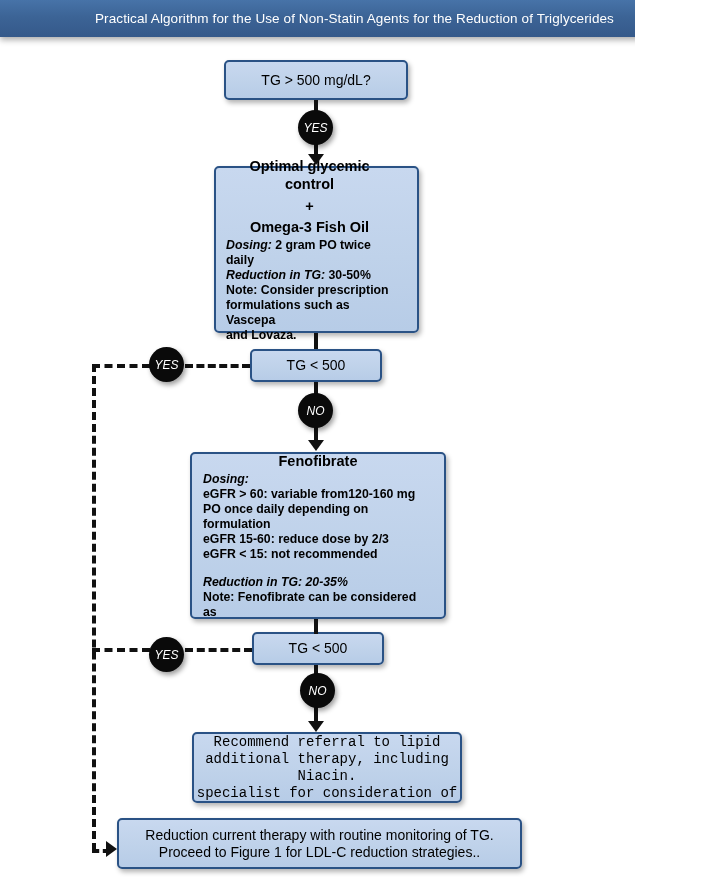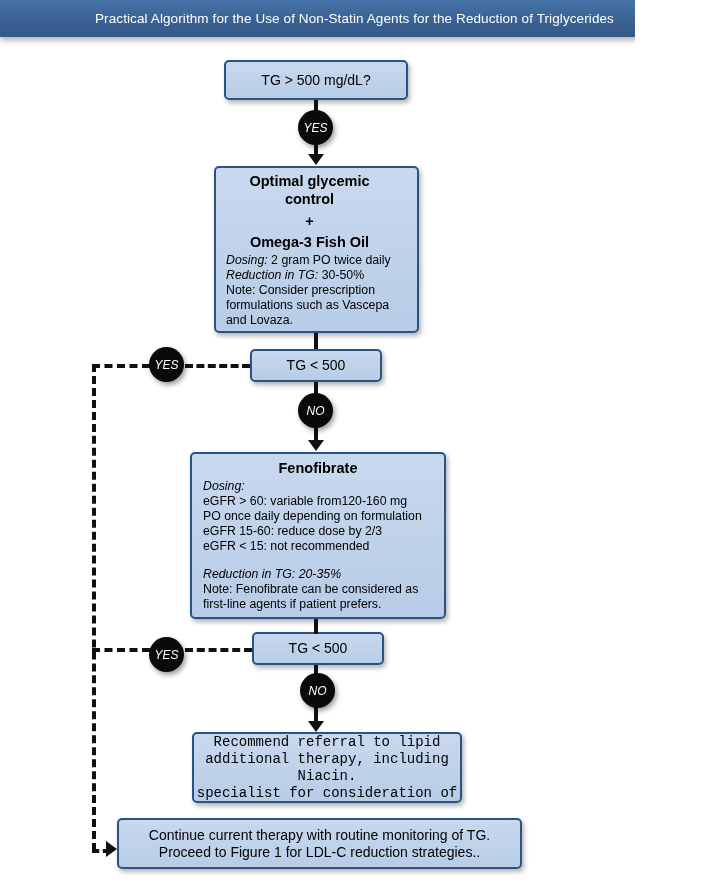--- a/index.html
+++ b/index.html
@@ -45,21 +45,21 @@
     border-radius:5px;
     box-shadow:2px 3px 5px rgba(0,0,0,0.30);
     color:#000000;
     display:flex;
     flex-direction:column;
     justify-content:center;
   }
   .fbox.center{align-items:center;text-align:center;}
   .fbox .ln{font-size:14px;line-height:17px;}
   .fbox .lnb{font-size:14.5px;line-height:18px;font-weight:bold;}
-  .fbox .sm{font-size:12.3px;line-height:15px;}
+  .fbox .sm{font-size:12.3px;line-height:15px;font-weight:bold;}
   .it{font-style:italic;}
 
   
   .bubble{
     position:absolute;
     border-radius:50%;
     background:#0a0a0a;
     color:#ffffff;
     text-align:center;
     font-size:12px;
@@ -171,21 +171,20 @@
   <div class="fbox" style="left:190px; top:452px; width:256px; height:167px; padding:7px 11px;">
     <div class="lnb" style="text-align:center;">Fenofibrate</div>
     <div class="sm it" style="margin-top:2px;">Dosing:</div>
     <div class="sm">eGFR &gt; 60: variable from120-160 mg</div>
     <div class="sm">PO once daily depending on formulation</div>
     <div class="sm">eGFR 15-60: reduce dose by 2/3</div>
     <div class="sm">eGFR &lt; 15: not recommended</div>
     <div class="sm" style="height:13px;">&nbsp;</div>
     <div class="sm it">Reduction in TG: 20-35%</div>
     <div class="sm">Note: Fenofibrate can be considered as</div>
-    <div class="sm">first-line agents if patient prefers.</div>
   </div>
 
   <div class="vline" style="left:314px; top:619px; height:15px;"></div>
 
   <div class="fbox center" style="left:252px; top:632px; width:132px; height:33px;">
     <div class="ln">TG &lt; 500</div>
   </div>
 
   <div class="dash-h" style="left:185px; top:648px; width:67px;"></div>
   <div class="bubble" style="left:149px; top:637px; width:35px; height:35px;">
@@ -200,17 +199,17 @@
   <div class="vline" style="left:314px; top:705px; height:18px;"></div>
   <div class="arrowhead" style="left:308px; top:721px;"></div>
 
   <div class="fbox center" style="left:192px; top:732px; width:270px; height:71px;font-family:Liberation Mono, monospace;">
     <div class="ln">Recommend referral to lipid</div>
     <div class="ln">additional therapy, including Niacin.</div>
     <div class="ln">specialist for consideration of</div>
   </div>
 
   <div class="fbox center" style="left:117px; top:818px; width:405px; height:51px;">
-    <div class="ln">Continue current therapy with routine monitoring of TG.</div>
+    <div class="ln">Reduction current therapy with routine monitoring of TG.</div>
     <div class="ln">Proceed to Figure 1 for LDL-C reduction strategies..</div>
   </div>
 
 </div>
 
 </body></html>

